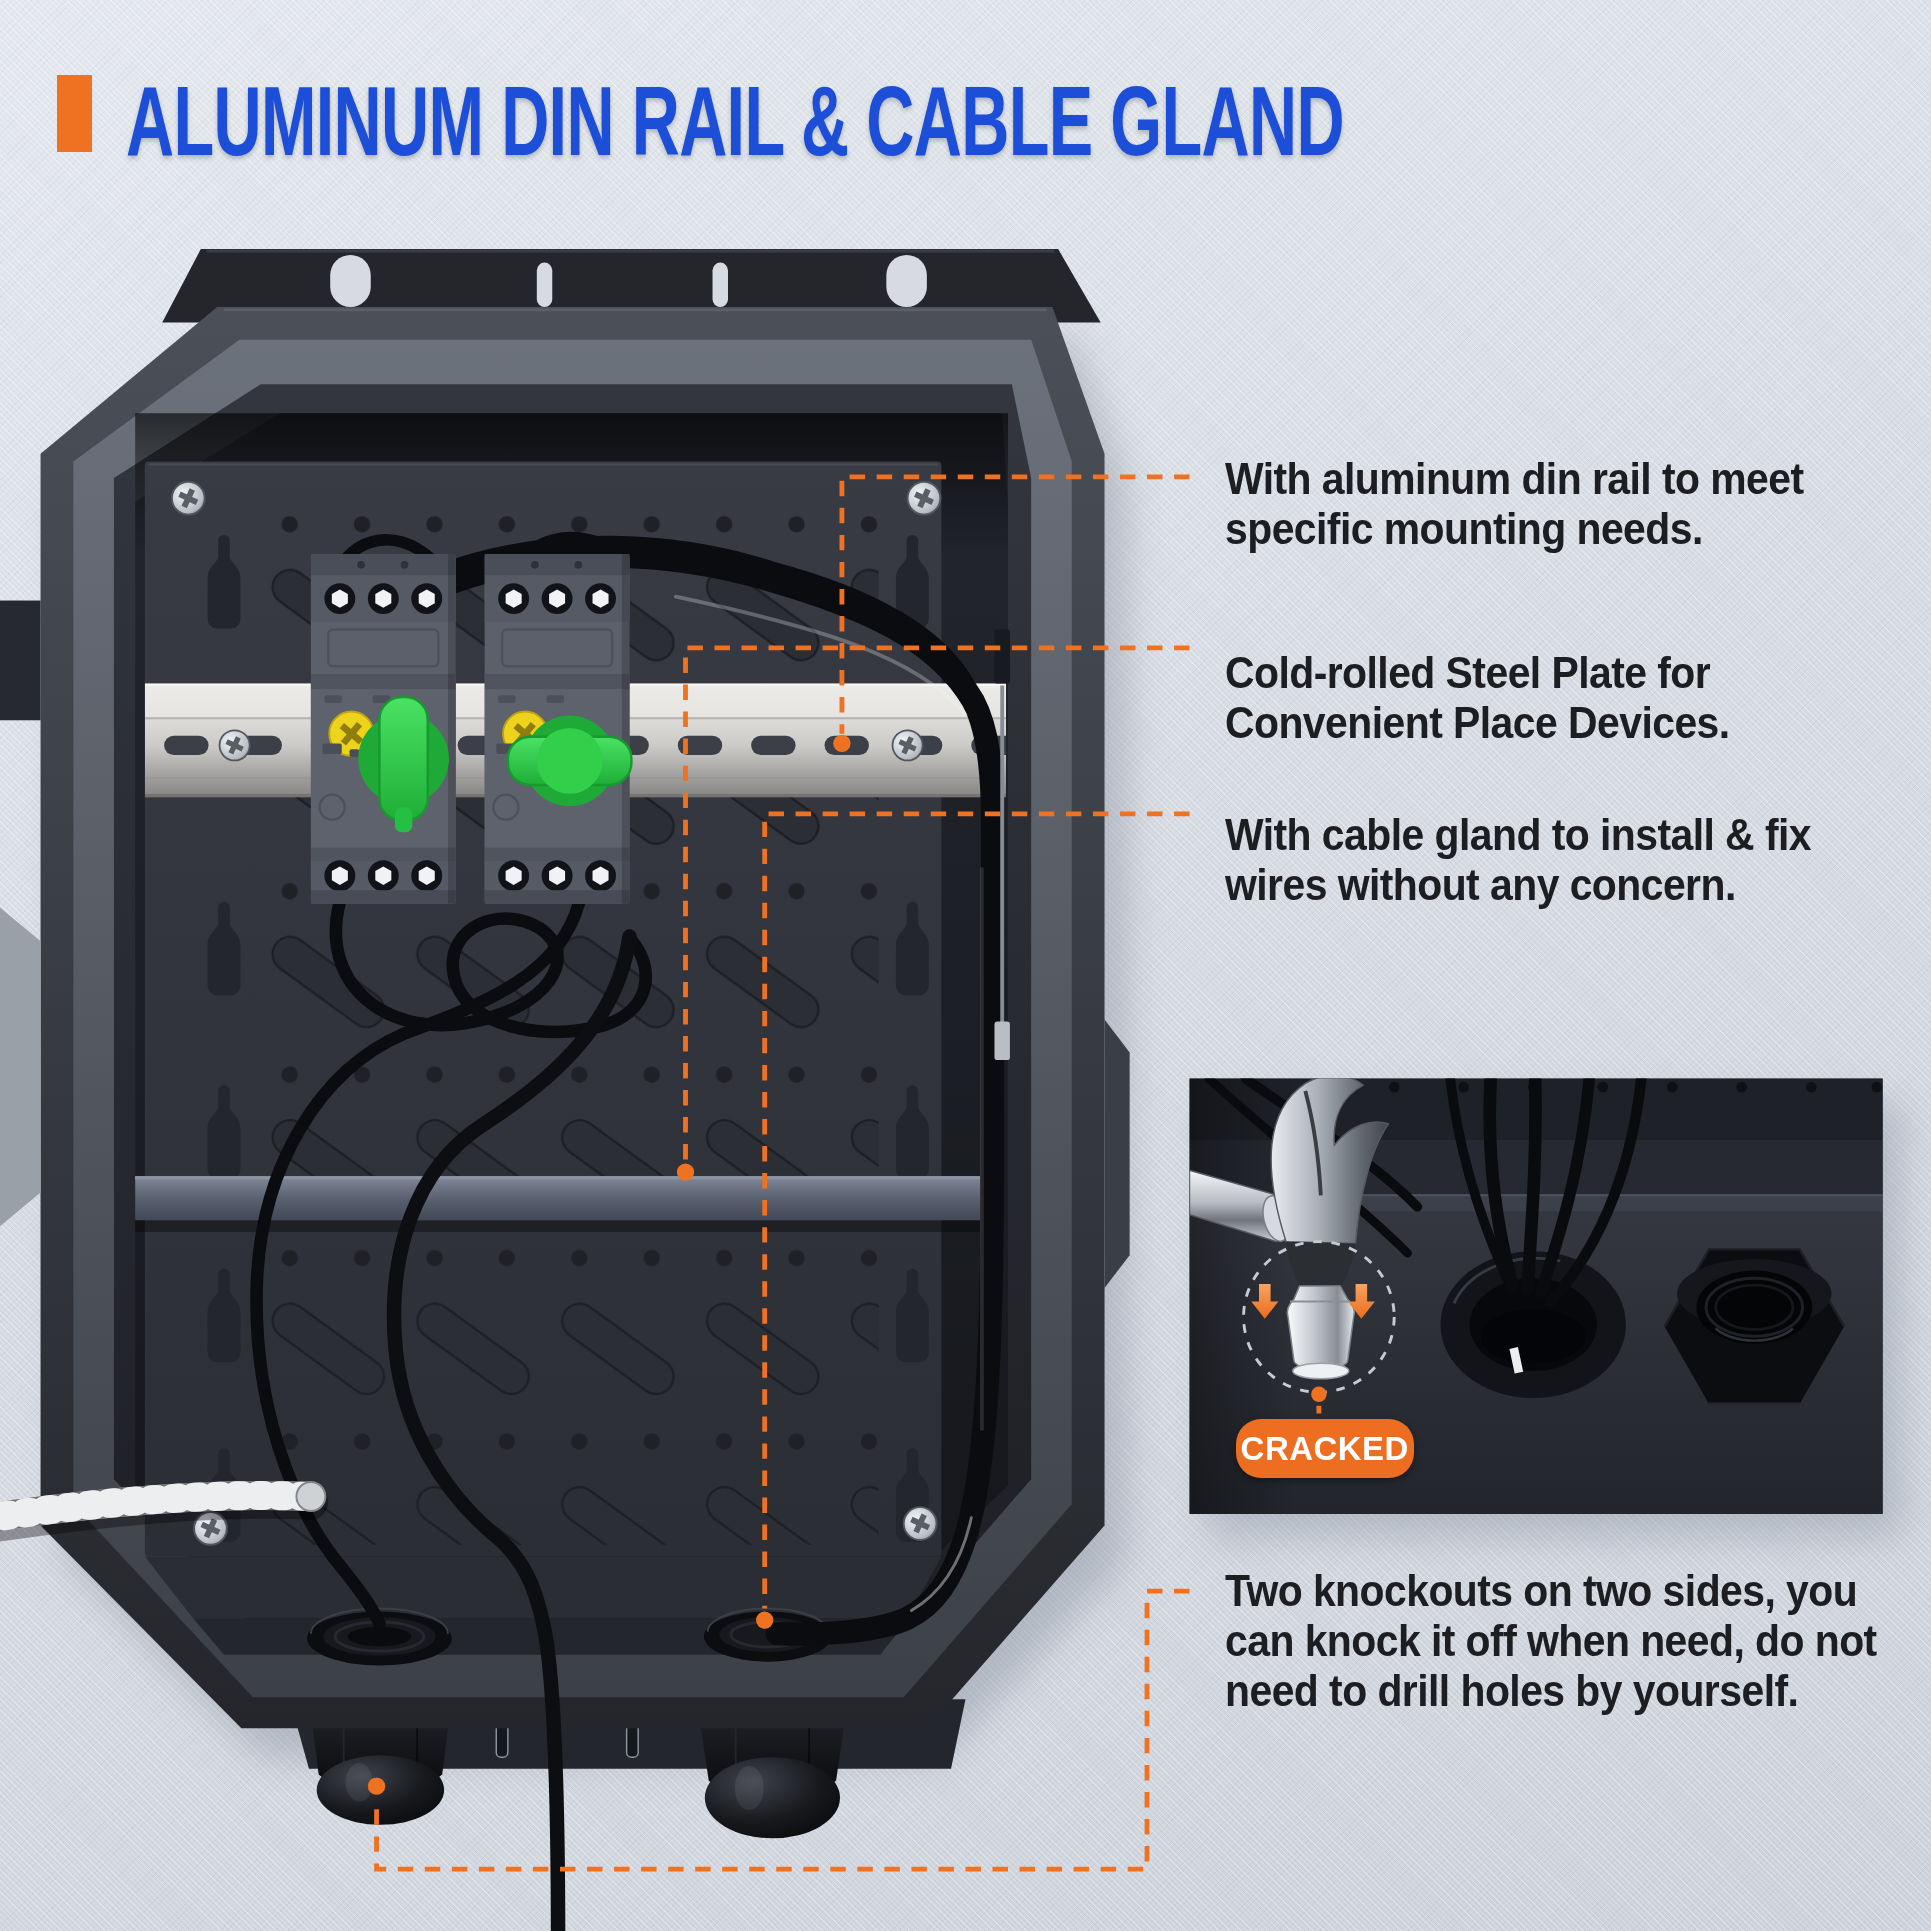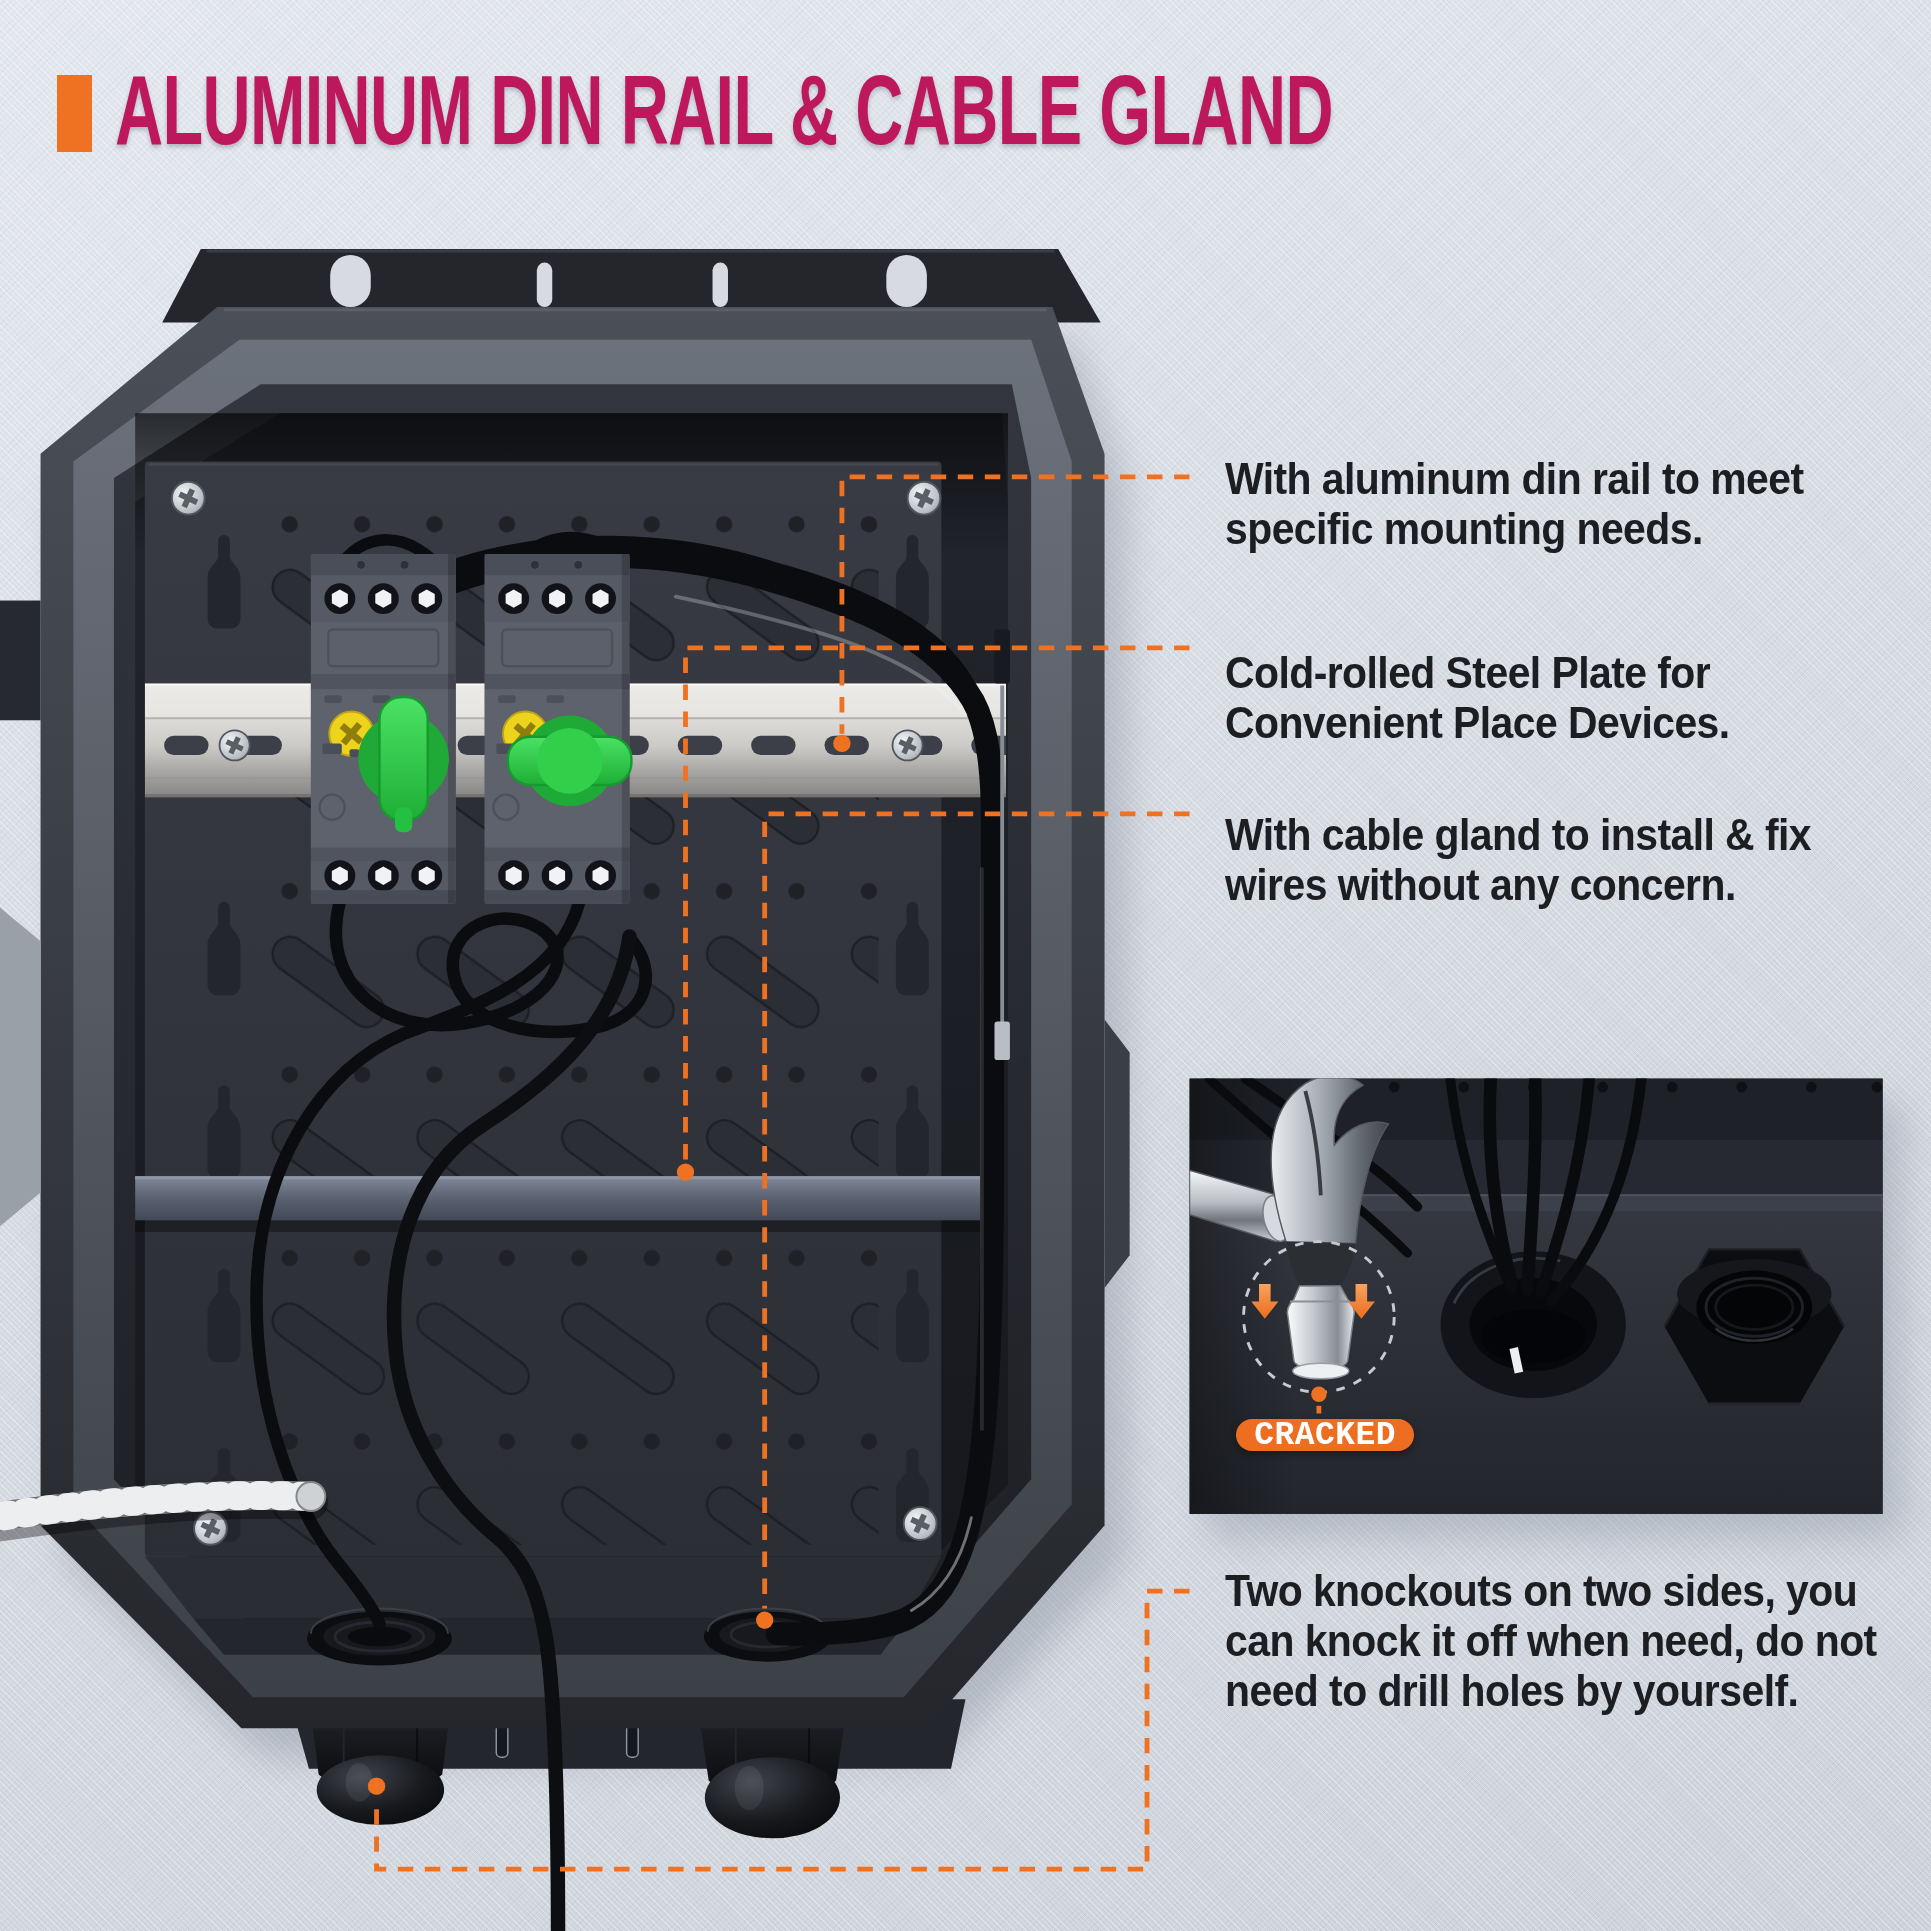--- a/index.html
+++ b/index.html
@@ -12,25 +12,25 @@
     font-family:"Liberation Sans","DejaVu Sans",sans-serif;
     background-color:#d8dce3;
     background-image:
       repeating-linear-gradient(45deg, rgba(255,255,255,.33) 0 1px, rgba(255,255,255,0) 1px 3.9px),
       repeating-linear-gradient(-45deg, rgba(148,158,172,.10) 0 1px, rgba(148,158,172,0) 1px 4.8px),
       linear-gradient(160deg,#e4e8ee 0%,#d7dbe3 45%,#ccd2db 100%);
     position:relative;
   }
   .scene{position:absolute;left:0;top:0;width:1931px;height:1931px;}
   .accent-bar{position:absolute;left:57px;top:75px;width:35px;height:77px;background:var(--accent);}
-  .title{position:absolute;left:110px;top:52px;margin:5px;font-size:98px;line-height:106px;font-weight:800;color:#be185d;white-space:nowrap;letter-spacing:-1px;text-shadow:0 2.9px 5.8px rgba(115,125,140,.45);}
+  .title{position:absolute;left:110px;top:52px;margin:16px;font-size:98px;line-height:106px;font-weight:800;color:#1d4ed8;white-space:nowrap;letter-spacing:-1px;text-shadow:0 2.9px 5.8px rgba(115,125,140,.45);}
   .title .squeeze{display:inline-block;transform:scaleX(.68);transform-origin:0 50%;}
   .annotation{position:absolute;left:1190px;color:#1d1e22;margin-left:35px;}
   .ann-line{font-size:44px;line-height:50px;font-weight:700;letter-spacing:-0.6px;white-space:nowrap;transform:scaleX(.93);transform-origin:0 0;}
-  .badge{position:absolute;left:1236px;top:1419px;width:178px;height:32px;border-radius:25px;background:var(--badge);display:flex;align-items:center;justify-content:center;box-shadow:0 2.9px 7.7px rgba(0,0,0,.35);font-family:Liberation Mono, monospace;}
+  .badge{position:absolute;left:1236px;top:1419px;width:178px;height:59px;border-radius:25px;background:var(--badge);display:flex;align-items:center;justify-content:center;box-shadow:0 2.9px 7.7px rgba(0,0,0,.35);}
   .badge span{color:#fff;font-size:34px;font-weight:700;letter-spacing:0.5px;transform:scaleX(.97);}
 </style>
 </head>
 <body>
 
 <svg class="scene" viewBox="0 0 2000 2000">
   <defs>
     <linearGradient id="gRim" x1="0" y1="0" x2="0" y2="1">
         <stop offset="0" stop-color="#4b5058"></stop>
         <stop offset="1" stop-color="#24262b"></stop>

